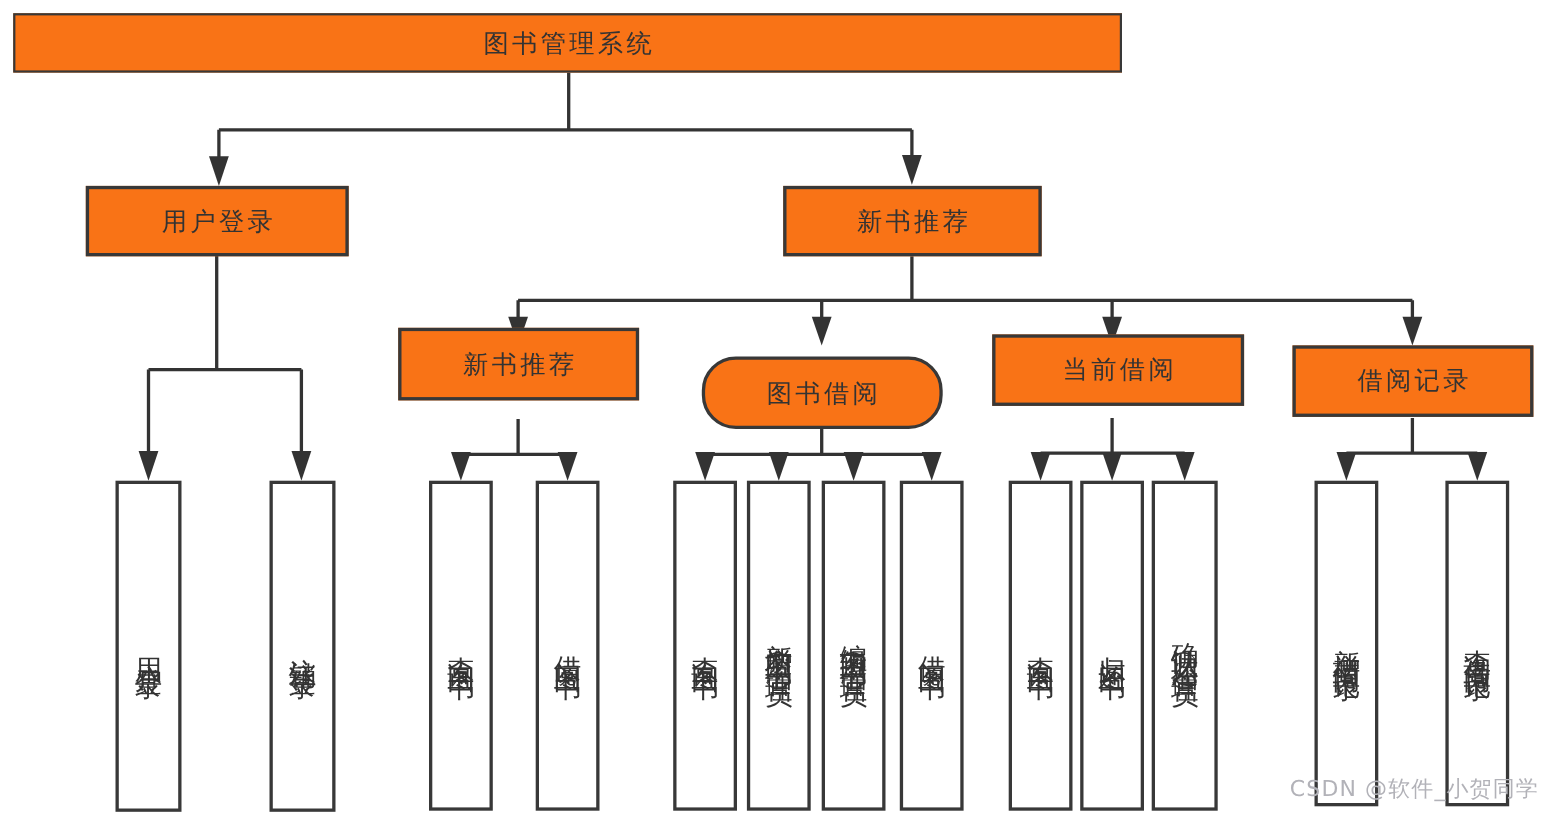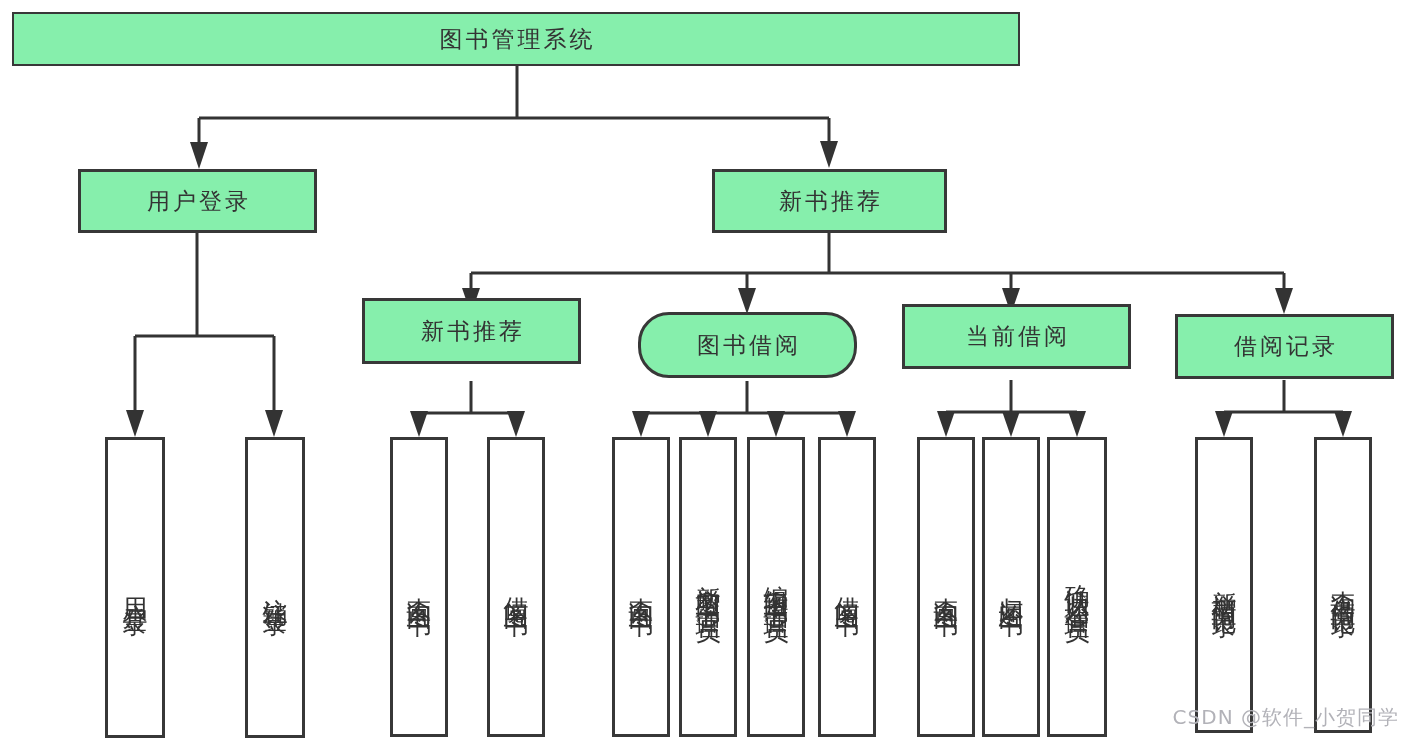--- a/index.html
+++ b/index.html
@@ -13,21 +13,21 @@
     overflow: hidden;
   }
   .wires {
     position: absolute;
     left: 0; top: 0;
     width: 1405px; height: 747px;
   }
   .box {
     position: absolute;
     box-sizing: border-box;
-    background: #86efac;
+    background: #f97316;
     border: 3px solid #383838;
     display: flex;
     align-items: center;
     justify-content: center;
   }
   .box.root { border-width: 2px; }
   .hlabel {
     font-size: 23px;
     letter-spacing: 3px;
     text-indent: 3px;
@@ -113,21 +113,21 @@
   <div class="box" style="left:78px; top:169px; width:239px; height:64px;">
     <span class="hlabel">用户登录</span>
   </div>
   <div class="box" style="left:712px; top:169px; width:235px; height:64px;">
     <span class="hlabel">新书推荐</span>
   </div>
 
   <div class="box" style="left:362px; top:298px; width:219px; height:66px;">
     <span class="hlabel">新书推荐</span>
   </div>
-  <div class="box" style="left:638px; top:312px; width:219px; height:66px;border-radius:31px;">
+  <div class="box" style="left:638px; top:324px; width:219px; height:66px;border-radius:31px;">
     <span class="hlabel">图书借阅</span>
   </div>
   <div class="box" style="left:902px; top:304px; width:229px; height:65px;">
     <span class="hlabel">当前借阅</span>
   </div>
   <div class="box" style="left:1175px; top:314px; width:219px; height:65px;text-align:right;">
     <span class="hlabel">借阅记录</span>
   </div>
 
   <div class="vwrap" style="left:105px; top:437px; width:60px; height:301px;">

